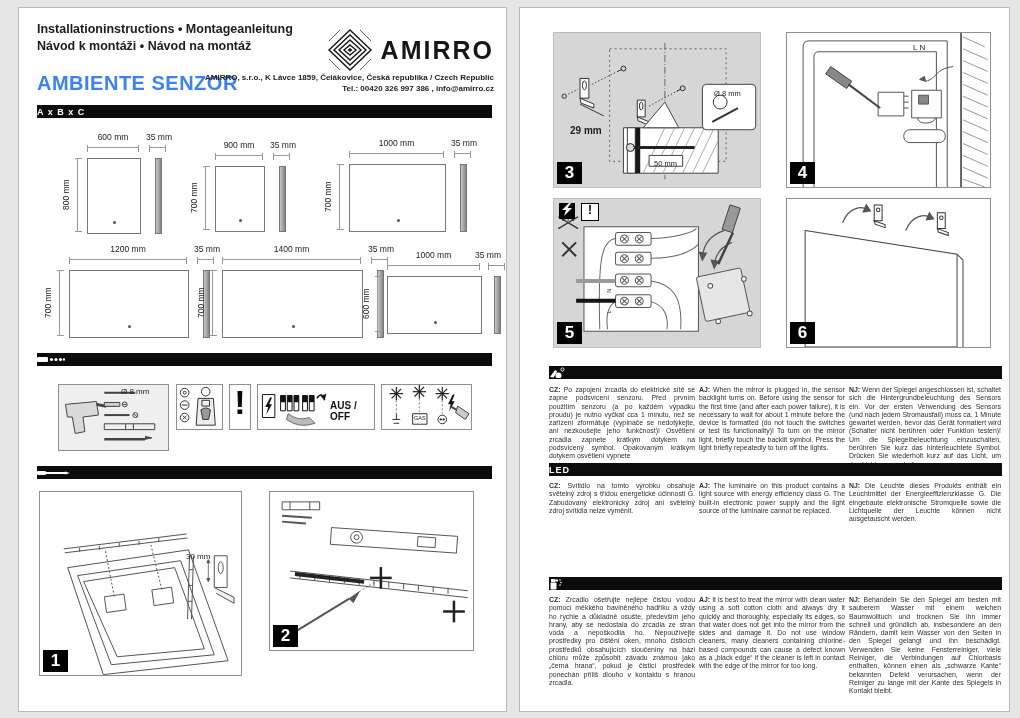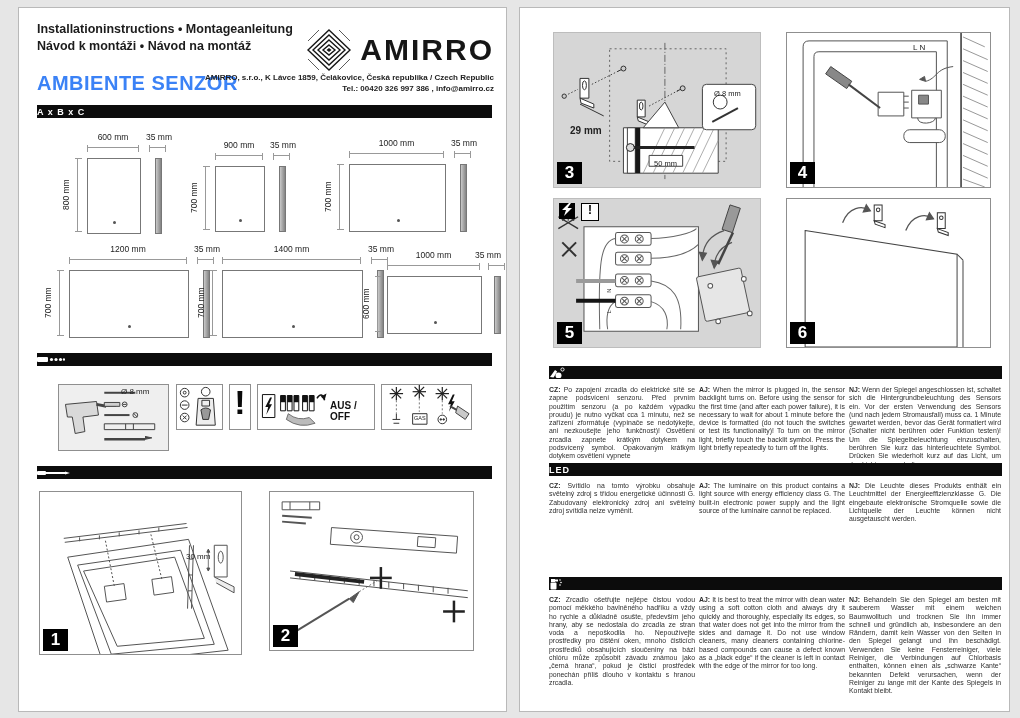--- a/index.html
+++ b/index.html
@@ -7,21 +7,21 @@
     width:1020px;height:718px;background:#e6e6e6;overflow:hidden;
     font-family:"Liberation Sans", sans-serif;color:#222;position:relative;
   }
   .page{position:absolute;top:7px;height:703px;background:#fff;border:1px solid #b9b9b9;overflow:hidden;}
   #page-left{left:18px;width:487px;}
   #page-right{left:519px;width:489px;}
 
   
   .hdr-lines{position:absolute;left:18px;top:13px;font-size:12.5px;font-weight:bold;line-height:17px;color:#1c1c1c;}
   .brand-wrap{position:absolute;right:12px;top:20px;display:flex;align-items:center;gap:8px;}
-  .brand-text{font-size:30px;font-weight:600;letter-spacing:2px;color:#161616;}
+  .brand-text{font-size:25px;font-weight:600;letter-spacing:2px;color:#161616;}
   .product-title{position:absolute;left:18px;top:64px;font-size:20px;font-weight:bold;letter-spacing:0.5px;color:#3b82f6;}
   .addr{position:absolute;right:12px;top:64px;text-align:right;font-size:8px;font-weight:bold;line-height:11px;color:#222;}
 
   .black-bar{position:absolute;height:13px;background:#0c0c0c;display:flex;align-items:center;box-sizing:border-box;}
   .bar-label{color:#fff;font-size:9px;font-weight:bold;letter-spacing:1px;}
 
   
   .dim-label{position:absolute;font-size:8.5px;color:#222;white-space:nowrap;text-align:center;}
   .hline{position:absolute;border-top:1px solid #999;height:0;}
   .hline::before,.hline::after{content:"";position:absolute;top:-3px;width:1px;height:7px;background:#999;}
@@ -287,21 +287,21 @@
   </div>
 
   <div class="black-bar" style="left:18px;top:458px;width:455px;">
     <svg width="34" height="8" viewBox="0 0 34 8">
       <rect x="0" y="2" width="9" height="4" rx="1" fill="#fff"></rect>
       <line x1="9" y1="4" x2="28" y2="4" stroke="#fff" stroke-width="2"></line>
       <polygon points="28,2.5 33,4 28,5.5" fill="#fff"></polygon>
     </svg>
   </div>
 
-  <div class="panel" style="left:20px;top:483px;width:203px;height:164px;">
+  <div class="panel" style="left:20px;top:483px;width:203px;height:185px;">
     <svg class="draw" viewBox="0 0 203 160">
       <g stroke="#555" fill="none" stroke-width="1">
         <line x1="24" y1="45" x2="148" y2="30"></line>
           <line x1="25" y1="49" x2="149" y2="34"></line>
         <line x1="40" y1="44" x2="40" y2="48"></line>
           <line x1="60" y1="42" x2="60" y2="46"></line>
           <line x1="80" y1="39" x2="80" y2="43"></line>
           <line x1="100" y1="37" x2="100" y2="41"></line>
           <line x1="120" y1="34" x2="120" y2="38"></line>
         <polygon points="28,64 150,46 190,158 64,172"></polygon>

